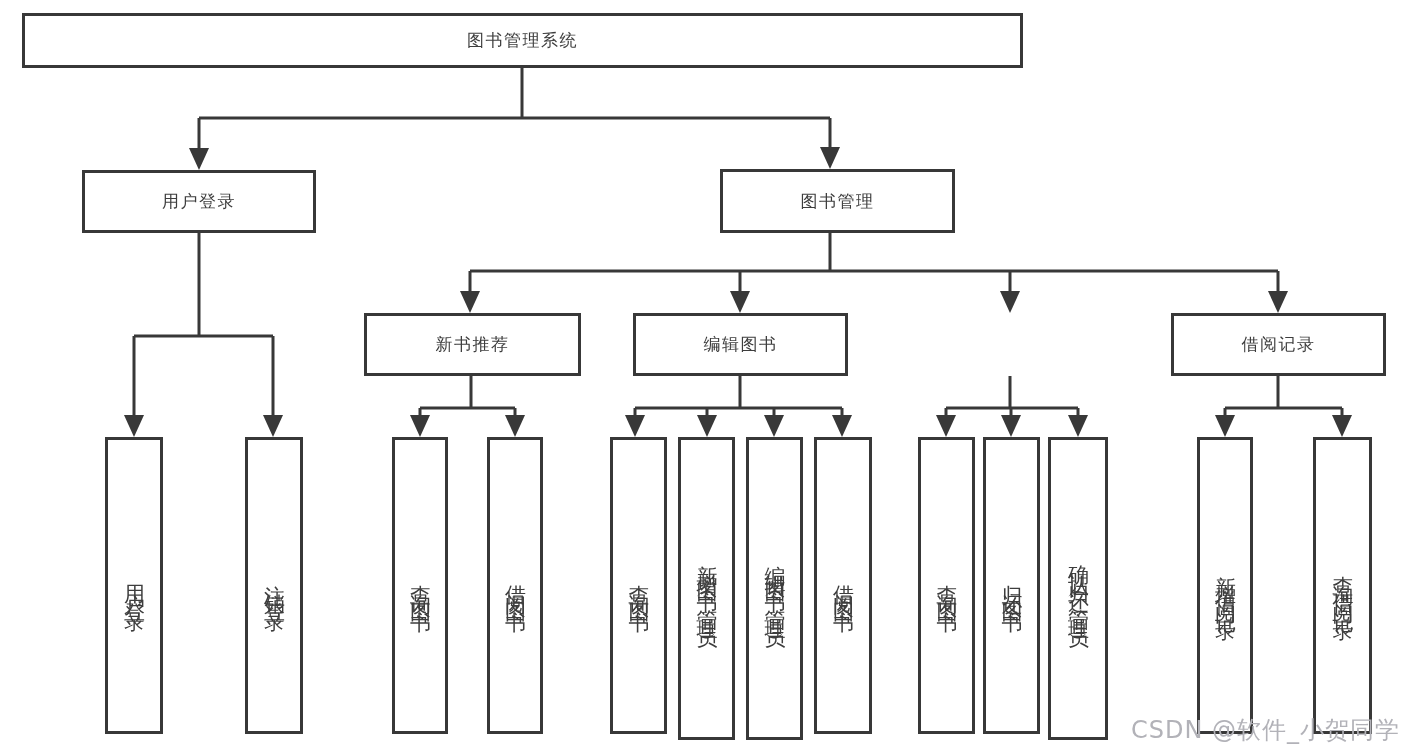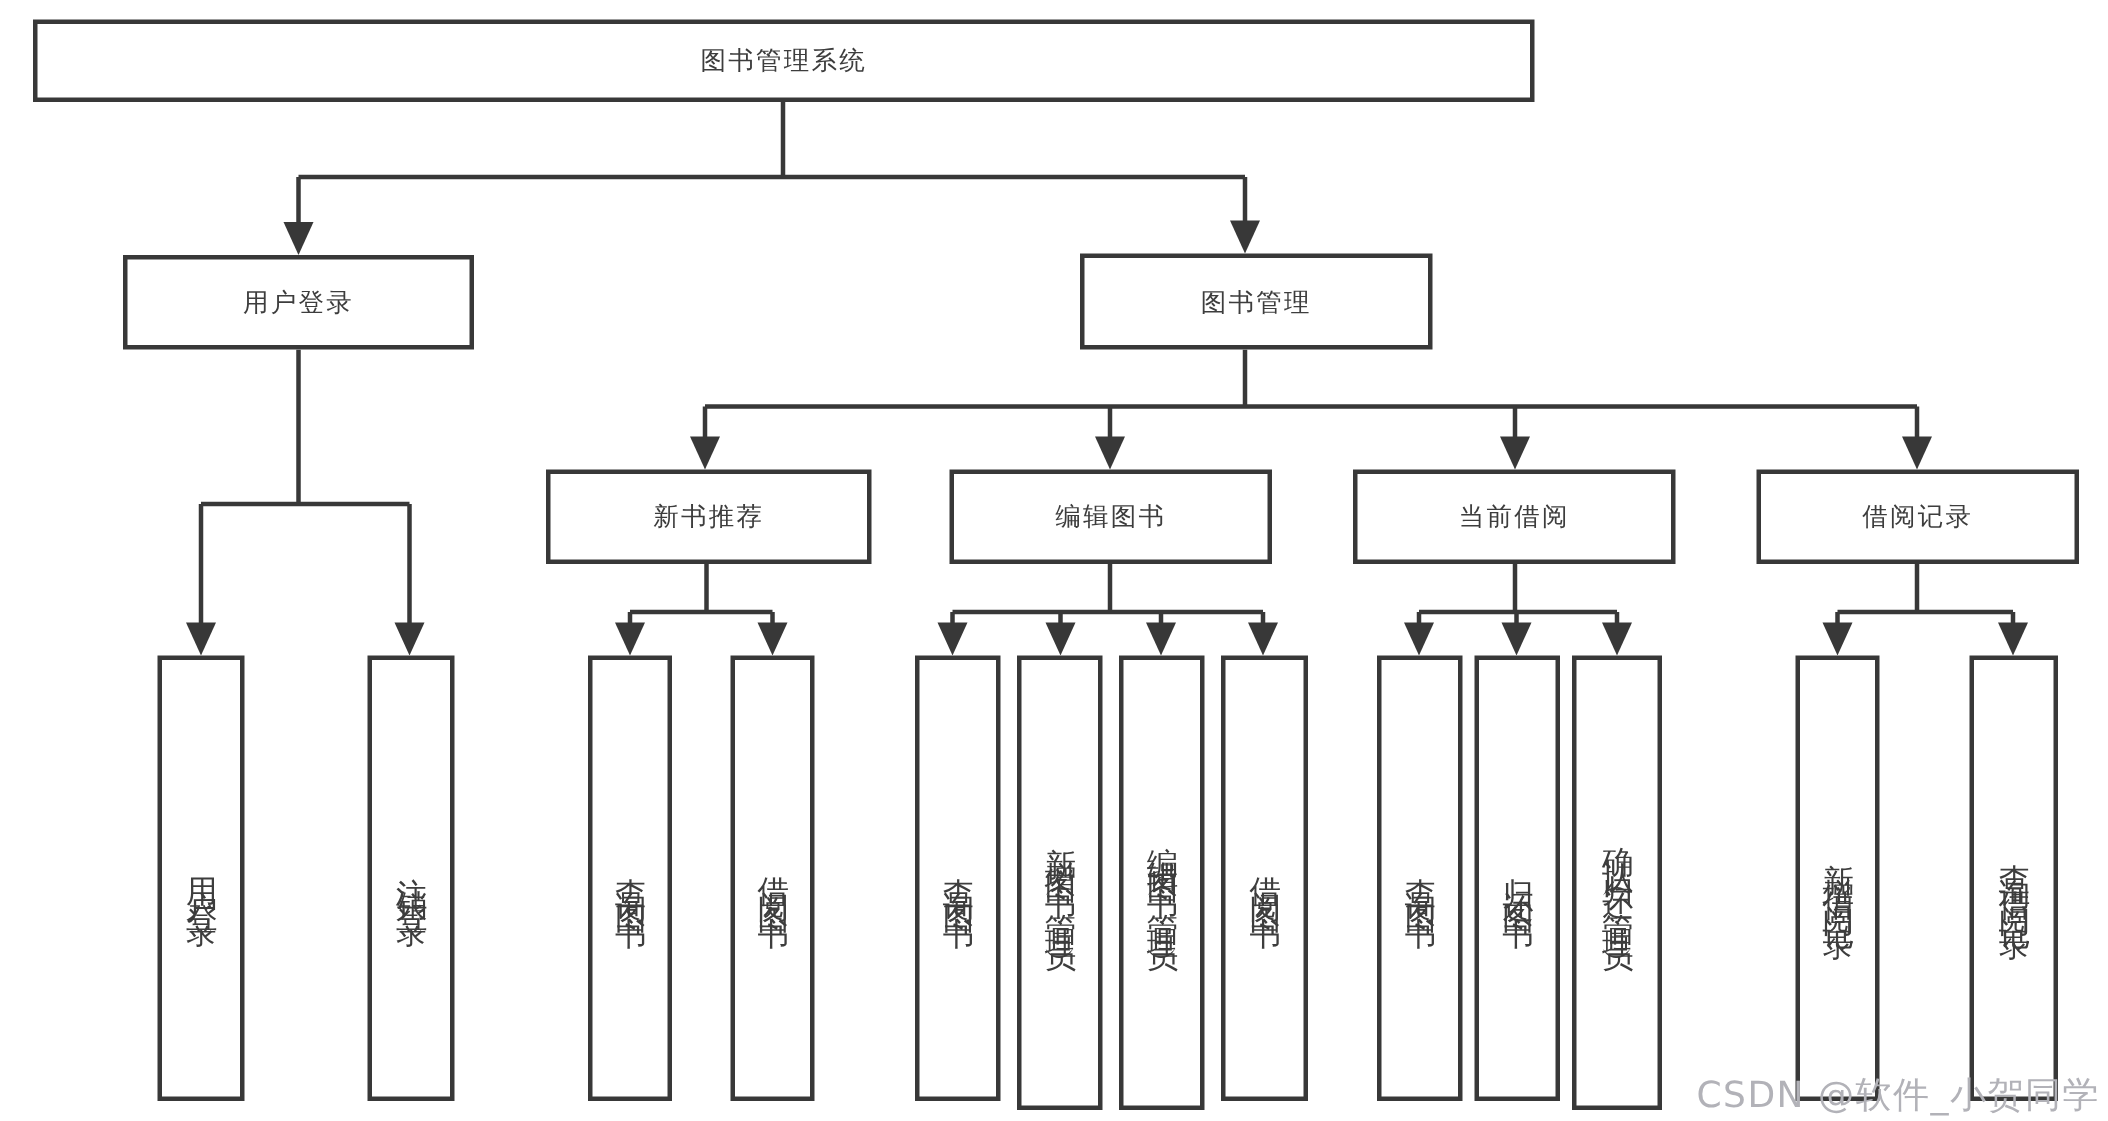--- a/index.html
+++ b/index.html
@@ -96,23 +96,20 @@
   <div class="box hbox" style="left:720px;top:169px;width:235px;height:64px;">
     <span class="label">图书管理</span>
   </div>
 
   <div class="box hbox" style="left:346px;top:313px;width:217px;height:63px;margin-left:18px;">
     <span class="label">新书推荐</span>
   </div>
   <div class="box hbox" style="left:633px;top:313px;width:215px;height:63px;">
     <span class="label">编辑图书</span>
   </div>
-  <div class="box hbox" style="left:902px;top:313px;width:215px;height:63px;">
-    <span class="label">当前借阅</span>
-  </div>
   <div class="box hbox" style="left:1171px;top:313px;width:215px;height:63px;">
     <span class="label">借阅记录</span>
   </div>
 
   <div class="box vbox" style="left:105px;top:437px;width:58px;height:297px;">
     <span class="label">用户登录</span>
   </div>
   <div class="box vbox" style="left:245px;top:437px;width:58px;height:297px;">
     <span class="label">注销登录</span>
   </div>

